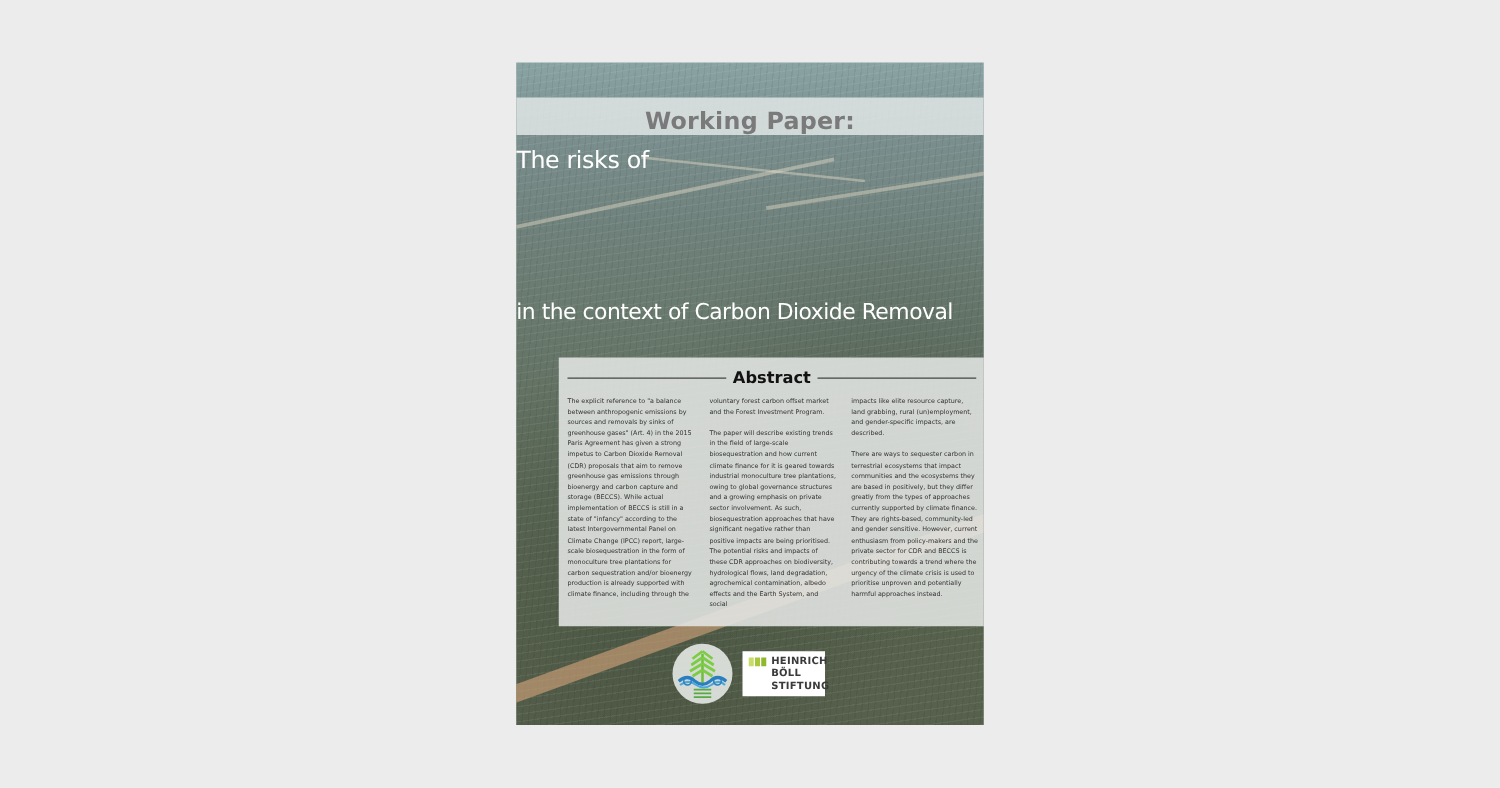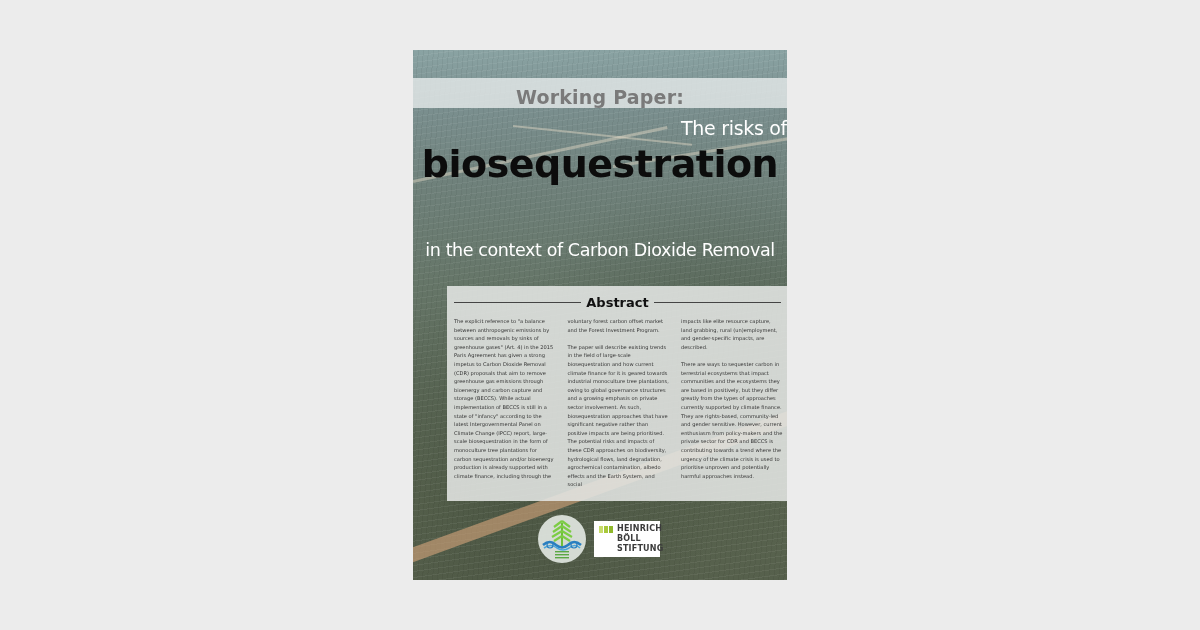--- a/index.html
+++ b/index.html
@@ -47,37 +47,36 @@
     }
     .band-text {
       font-family: "DejaVu Sans", sans-serif;
       font-weight: bold;
       font-size: 19px;
       color: #7a7a7a;
       letter-spacing: 0.2px;
     }
     .title-pre {
       position: absolute; left: 0; top: 67px; width: 374px;
-      text-align: right;
+      text-align: left;
       font-size: 19px;
       color: #ffffff;
       letter-spacing: -0.3px;
     }
     .title-main {
       position: absolute; left: 0; top: 96px; width: 374px;
       text-align: center;
       font-weight: bold;
       font-size: 38px;
       line-height: 36px;
       color: #0c0c0c;
       letter-spacing: -0.5px;
     }
     .title-sub {
       position: absolute; left: 0; top: 190px; width: 374px;
-      text-align: center;
       font-size: 17.5px;
       color: #ffffff;
       letter-spacing: -0.4px;
     }
     .abstract {
       position: absolute;
       left: 18px; top: 236px;
       width: 341px; height: 215px;
       background: rgba(228,230,228,0.88);
       margin-left: 16px;
@@ -137,21 +136,20 @@
   <div class="road r2"></div>
   <div class="road r3"></div>
   <div class="road r4"></div>
 
   <div class="band">
     <span class="band-text">Working Paper:</span>
   </div>
 
   <div class="title-pre">The risks of</div>
   <div class="title-main">
-    <div>biosequestration</div>
   </div>
   <div class="title-sub">in the context of Carbon Dioxide Removal</div>
 
   <div class="abstract">
     <div class="abs-head">
       <div class="rule"></div>
       <span class="label">Abstract</span>
       <div class="rule"></div>
     </div>
     <div class="cols">

